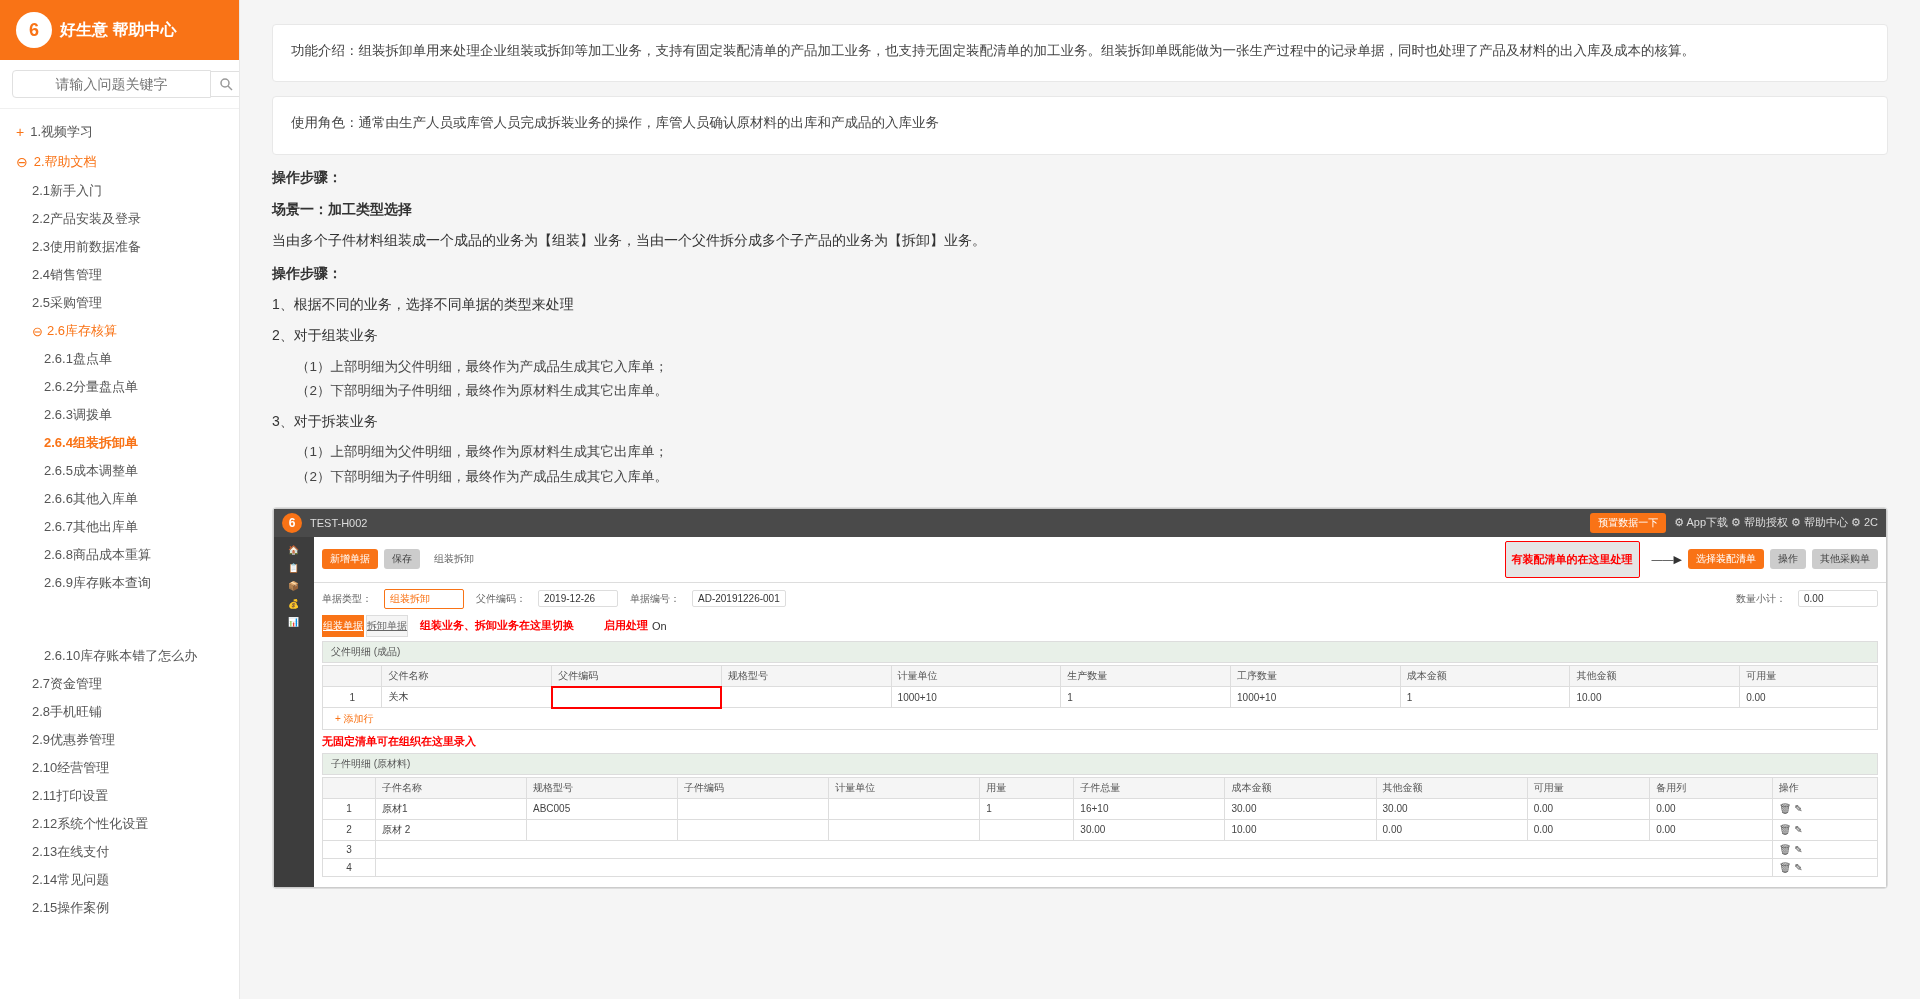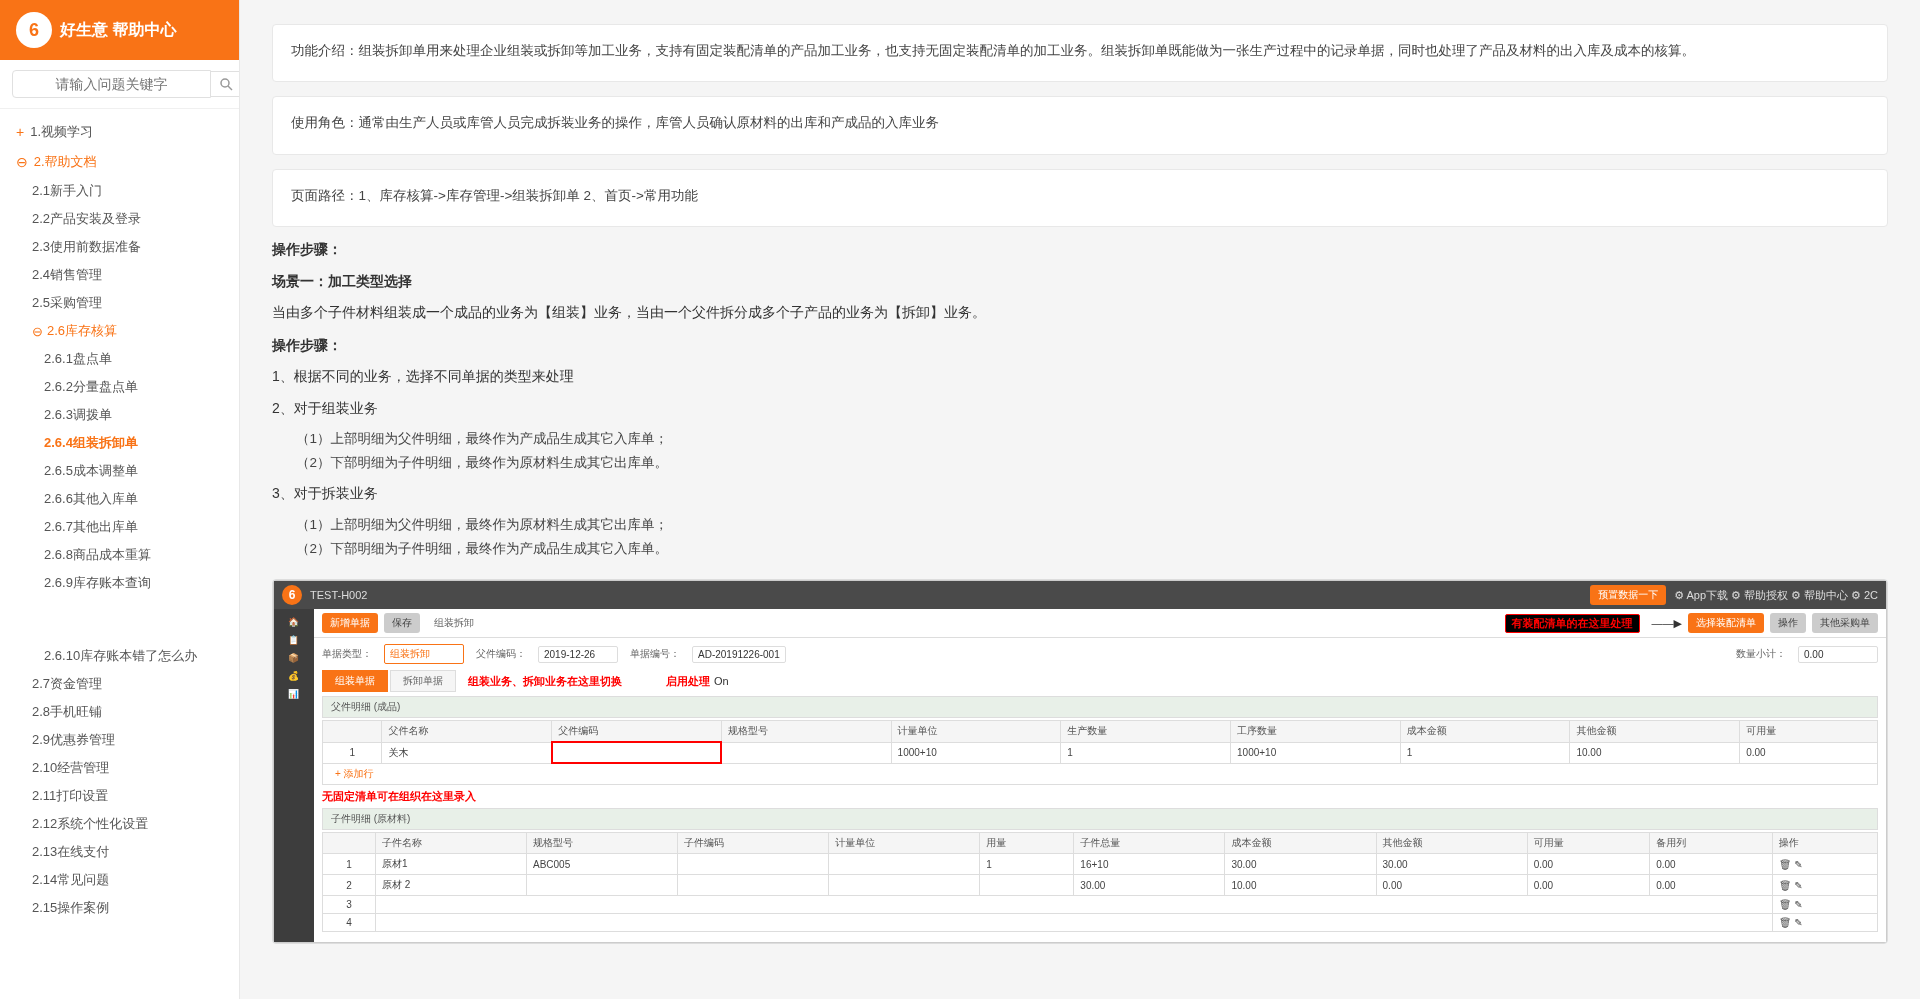--- a/index.html
+++ b/index.html
@@ -232,26 +232,27 @@
     .mock-label { color: #666; white-space: nowrap; }
     .mock-input {
       border: 1px solid #ddd;
       padding: 2px 5px;
       border-radius: 2px;
       font-size: 10px;
       color: #333;
       min-width: 80px;
     }
     .mock-tab {
-      padding: 3px 12px;
+      padding: 3px 0;
       font-size: 10px;
       border: 1px solid #ddd;
       background: #f5f5f5;
       cursor: pointer;
       color: #666;
+      text-decoration: underline;
     }
     .mock-tab.active {
       background: #f97316;
       color: #fff;
       border-color: #f97316;
     }
     .mock-table {
       width: 100%;
       border-collapse: collapse;
       font-size: 10px;
@@ -350,23 +351,20 @@
   <div id="content-body">
 
     <div class="info-block">
       <p>功能介绍：组装拆卸单用来处理企业组装或拆卸等加工业务，支持有固定装配清单的产品加工业务，也支持无固定装配清单的加工业务。组装拆卸单既能做为一张生产过程中的记录单据，同时也处理了产品及材料的出入库及成本的核算。</p>
     </div>
 
     <div class="info-block">
       <p>使用角色：通常由生产人员或库管人员完成拆装业务的操作，库管人员确认原材料的出库和产成品的入库业务</p>
     </div>
 
-    <div class="info-block">
-      <p>页面路径：1、库存核算-&gt;库存管理-&gt;组装拆卸单 2、首页-&gt;常用功能</p>
-    </div>
 
     <div class="section-title">操作步骤：</div>
 
     <div class="step-text">
       <b>场景一：加工类型选择</b>
     </div>
     <div class="step-text">
       <span>当由多个子件材料组装成一个成品的业务为【组装】业务，当由一个父件拆分成多个子产品的业务为【拆卸】业务。</span>
     </div>
     <div class="step-text" style="margin-top:8px;">
@@ -401,21 +399,21 @@
               <div style="color:#fff; font-size:9px; text-align:center; cursor:pointer; padding:2px;">📊</div>
             </div>
 
             <div style="flex:1;">
 
               <div class="mock-toolbar">
                 <button class="mock-toolbar-btn">新增单据</button>
                 <button class="mock-toolbar-btn gray">保存</button>
                 <span style="color:#666; font-size:10px; margin-left:8px;">组装拆卸</span>
                 <span style="flex:1;"></span>
-                <span style="color:#f00; font-size:11px; font-weight:bold; background:#000000; border:1px solid #f00; padding:1px 6px; border-radius:2px;">有装配清单的在这里处理</span>
+                <span style="color:#f00; font-size:11px; font-weight:bold; background:#e5e5e5; border:1px solid #f00; padding:10px 6px; border-radius:2px;">有装配清单的在这里处理</span>
                 <span style="margin-left:6px;">——▶</span>
                 <button class="mock-toolbar-btn" style="background:#f97316;">选择装配清单</button>
                 <button class="mock-toolbar-btn gray">操作</button>
                 <button class="mock-toolbar-btn gray">其他采购单</button>
               </div>
 
               <div class="mock-content">
                 <div class="mock-form-row">
                   <span class="mock-label">单据类型：</span>
                   <span class="mock-input" style="color:#f97316; border:1px solid #f97316;">组装拆卸</span>
@@ -427,21 +425,21 @@
                   <span class="mock-label">数量小计：</span>
                   <span class="mock-input">0.00</span>
                 </div>
 
                 <div style="display:flex; align-items:center; position:relative; margin-bottom:4px;">
                   <div style="display:flex; gap:2px;">
                     <div class="mock-tab active">组装单据</div>
                     <div class="mock-tab">拆卸单据</div>
                   </div>
                   <span style="margin-left:12px; color:#f00; font-size:11px; font-weight:bold;">组装业务、拆卸业务在这里切换</span>
-                  <span style="margin-left:44px; color:#f00; font-size:11px; font-weight:bold;">启用处理</span>
+                  <span style="margin-left:30px; color:#f00; font-size:11px; font-weight:bold;">启用处理</span>
                   <span style="margin-left:4px;">On</span>
                 </div>
 
                 <div class="mock-section-header">父件明细 (成品)</div>
                 <table class="mock-table">
                   <thead>
                     <tr>
                       <th></th>
                       <th>父件名称</th>
                       <th>父件编码</th>

